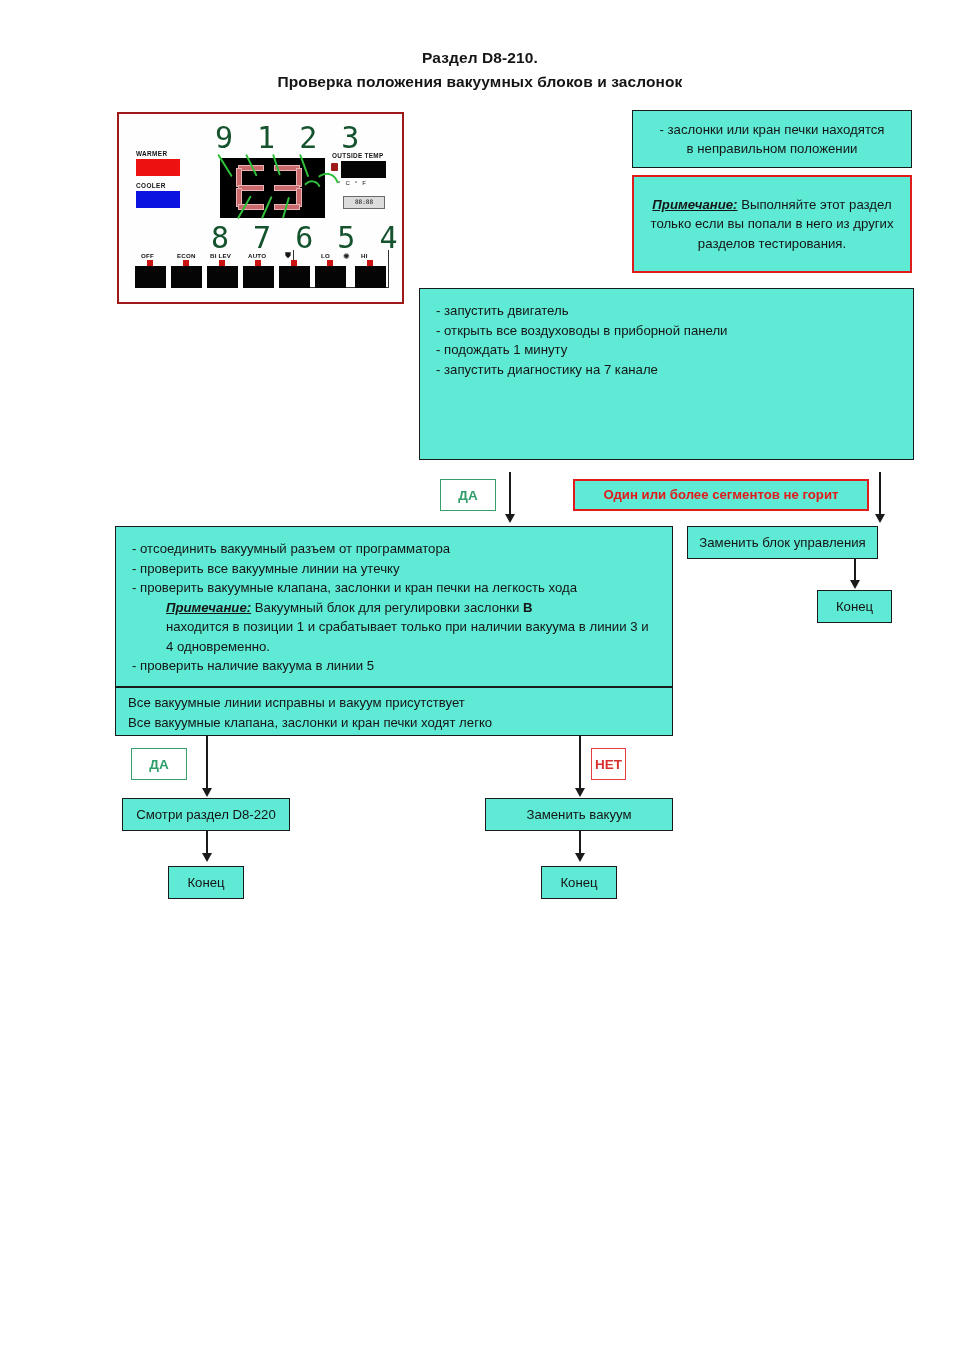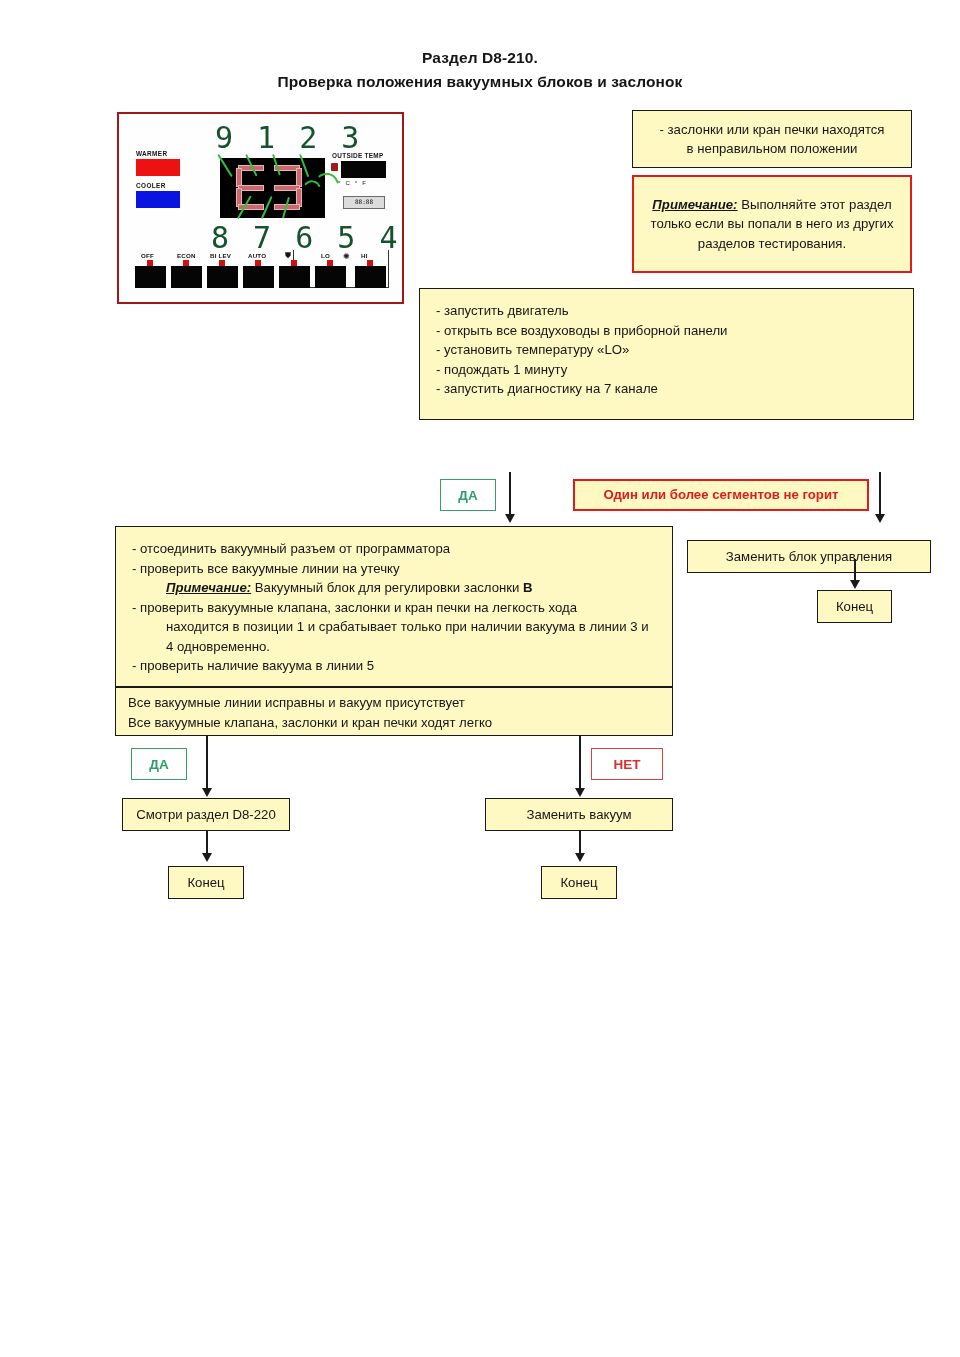--- a/index.html
+++ b/index.html
@@ -18,21 +18,21 @@
   .title{
     position:absolute; left:0; top:46px; width:960px;
     text-align:center; font-weight:bold; font-size:15.5px; line-height:24px;
     letter-spacing:.1px;
   }
   .title .l2{font-size:15.5px;}
 
   
   .box{
     position:absolute; box-sizing:border-box;
-    border:1.6px solid #1a1a1a; background:#fef9c3;
+    border:1.6px solid #1a1a1a; background:#5eead4;
     font-size:13.2px; line-height:19.5px;
   }
   .box.red{border:2.4px solid #e01b1b;}
   .box.center{display:flex;align-items:center;justify-content:center;text-align:center;}
   .box .pad{padding:8px 12px;}
 
   .tag{
     position:absolute; box-sizing:border-box;
     display:flex;align-items:center;justify-content:center;
     font-weight:bold;font-size:13.5px;background:#fff;
@@ -189,62 +189,61 @@
       <div>в неправильном положении</div>
     </div>
   </div>
 
   <div class="box red center" style="left:632px;top:175px;width:280px;height:98px;">
     <div class="pad" style="padding:4px 16px;text-align:center;">
       <span style="font-style:italic;font-weight:bold;text-decoration:underline;">Примечание:</span><span> Выполняйте этот раздел только если вы попали в него из других разделов тестирования.</span>
     </div>
   </div>
 
-  <div class="box" style="left:419px;top:288px;width:495px;height:132px;">
+  <div class="box" style="left:419px;top:288px;width:495px;height:172px;">
     <div class="pad" style="padding:12px 16px;">
       <div>- запустить двигатель</div>
       <div>- открыть все воздуховоды в приборной панели</div>
-      <div>- установить температуру «LO»</div>
       <div>- подождать 1 минуту</div>
       <div>- запустить диагностику на 7 канале</div>
     </div>
   </div>
 
 
   <div class="vline" style="left:509px;top:472px;height:48px;"></div>
   <div class="arrow" style="left:504.5px;top:514px;"></div>
 
   <div class="vline" style="left:879px;top:472px;height:48px;"></div>
   <div class="arrow" style="left:874.5px;top:514px;"></div>
 
   <div class="tag yes" style="left:440px;top:479px;width:56px;height:32px;">
     <span>ДА</span>
   </div>
 
   <div class="box red center" style="left:573px;top:479px;width:296px;height:32px;">
     <span class="redtext">Один или более сегментов не горит</span>
   </div>
 
-  <div class="box center" style="left:687px;top:540px;width:244px;height:33px;">
+  <div class="box center" style="left:687px;top:526px;width:191px;height:33px;">
     <span>Заменить блок управления</span>
   </div>
   <div class="vline" style="left:854px;top:559px;height:26px;"></div>
   <div class="arrow" style="left:849.5px;top:580px;"></div>
   <div class="box center" style="left:817px;top:590px;width:75px;height:33px;">
     <span>Конец</span>
   </div>
 
   <div class="box" style="left:115px;top:526px;width:558px;height:161px;">
     <div class="pad" style="padding:12px 16px;">
       <div>- отсоединить вакуумный разъем от программатора</div>
       <div>- проверить все вакуумные линии на утечку</div>
+      <div>- проверить вакуумные клапана, заслонки и кран печки на легкость хода</div>
       <div style="margin-left:34px;">
         <span style="font-style:italic;font-weight:bold;text-decoration:underline;">Примечание:</span><span> Вакуумный блок для регулировки заслонки </span><span style="font-weight:bold;">B</span>
       </div>
-      <div>- проверить вакуумные клапана, заслонки и кран печки на легкость хода</div>
       <div style="margin-left:34px;">находится в позиции 1 и срабатывает только при наличии вакуума в линии 3 и 4 одновременно.</div>
       <div>- проверить наличие вакуума в линии 5</div>
     </div>
   </div>
 
   <div class="box" style="left:115px;top:687px;width:558px;height:49px;">
     <div class="pad" style="padding:5px 12px;">
       <div>Все вакуумные линии исправны и вакуум присутствует</div>
       <div>Все вакуумные клапана, заслонки и кран печки ходят легко</div>
     </div>
@@ -252,21 +251,21 @@
 
   <div class="vline" style="left:206px;top:736px;height:57px;"></div>
   <div class="arrow" style="left:201.5px;top:788px;"></div>
 
   <div class="vline" style="left:579px;top:736px;height:57px;"></div>
   <div class="arrow" style="left:574.5px;top:788px;"></div>
 
   <div class="tag yes" style="left:131px;top:748px;width:56px;height:32px;">
     <span>ДА</span>
   </div>
-  <div class="tag no" style="left:591px;top:748px;width:72px;height:32px;">
+  <div class="tag no" style="left:591px;top:748px;width:35px;height:32px;">
     <span>НЕТ</span>
   </div>
 
   <div class="box center" style="left:122px;top:798px;width:168px;height:33px;">
     <span>Смотри раздел D8-220</span>
   </div>
   <div class="vline" style="left:206px;top:831px;height:26px;"></div>
   <div class="arrow" style="left:201.5px;top:853px;"></div>
   <div class="box center" style="left:168px;top:866px;width:76px;height:33px;">
     <span>Конец</span>

